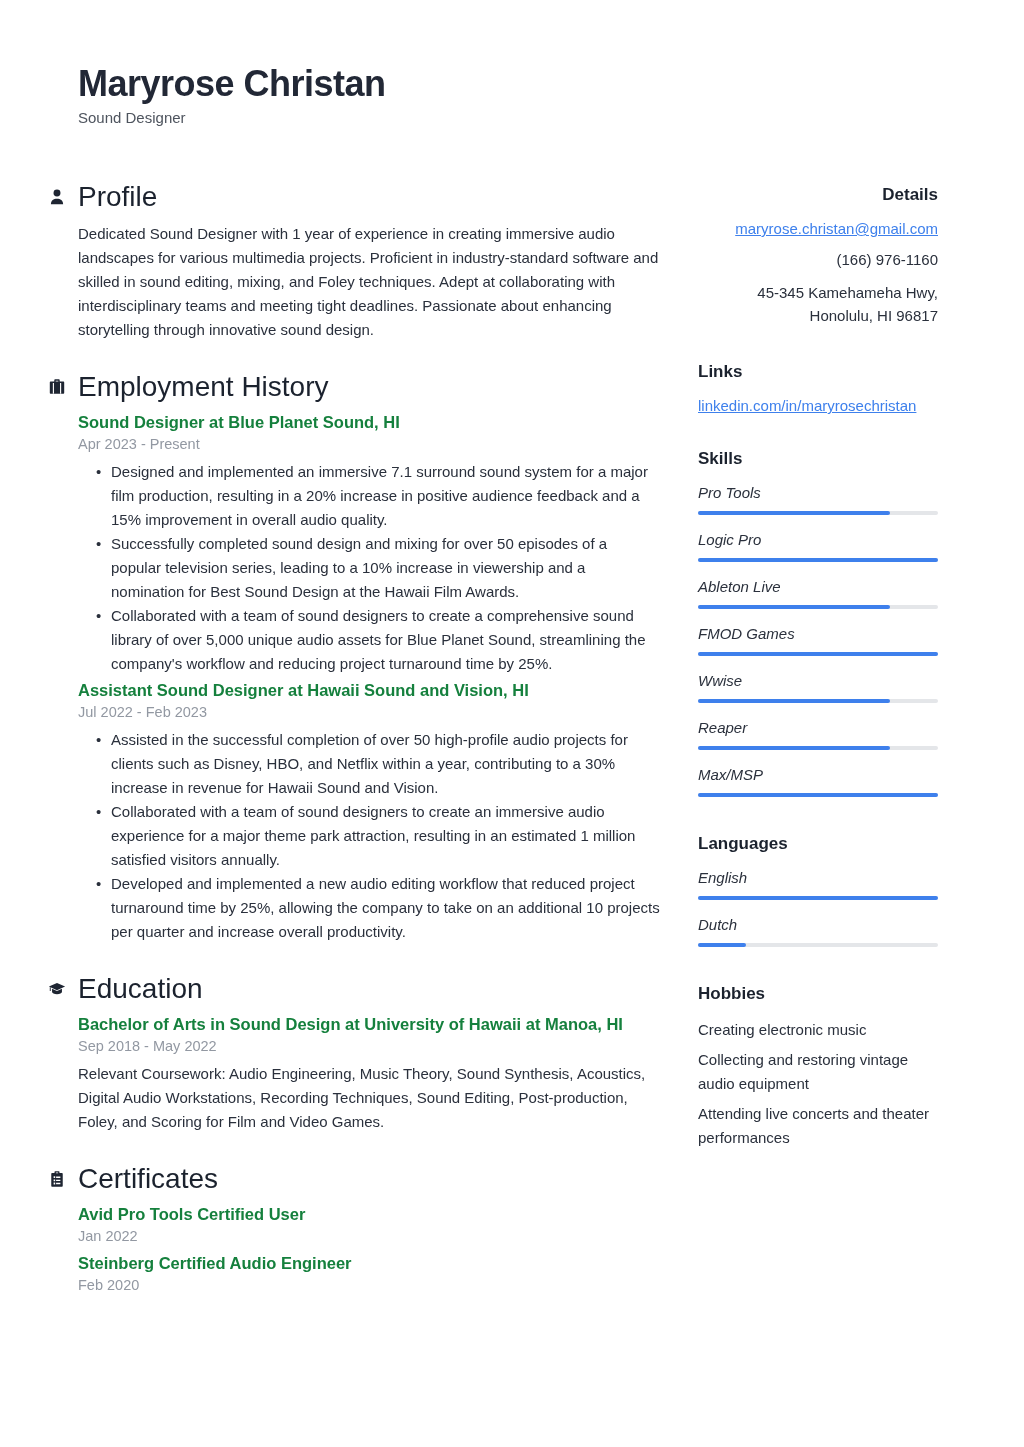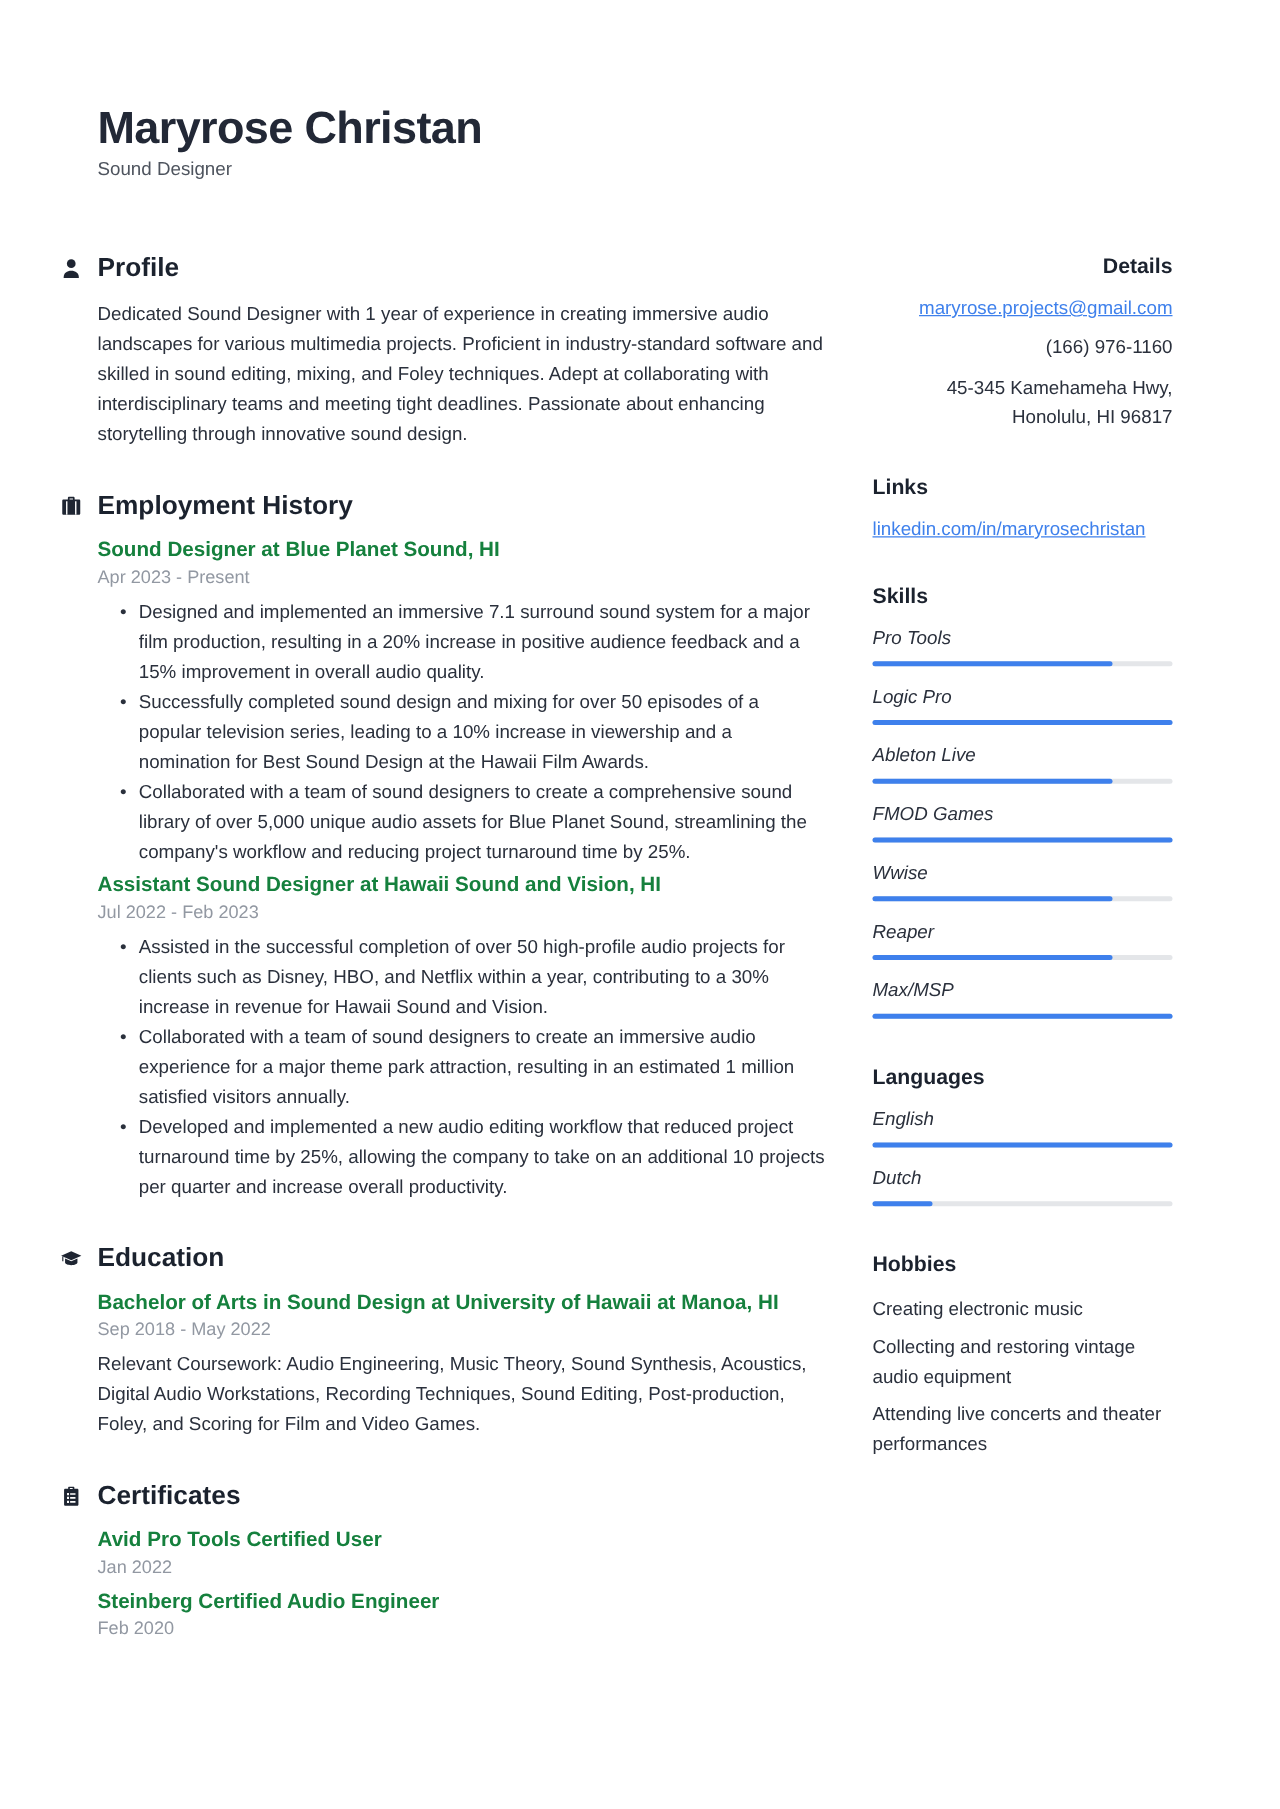--- a/index.html
+++ b/index.html
@@ -3,39 +3,39 @@
 <meta charset="utf-8">
 <style>
   * { margin: 0; padding: 0; box-sizing: border-box; }
   html, body { background: #ffffff; }
   body {
     width: 1024px; height: 1447px;
     font-family: "Liberation Sans", sans-serif;
     color: #262c38;
     overflow: hidden;
   }
-  .page { padding: 80px 86px 40px 78px; width: 1000px; height: 1447px; }
+  .page { padding: 62px 86px 40px 78px; width: 1000px; height: 1447px; }
 
   
   .name {
     font-size: 36px; font-weight: bold; color: #222836;
     letter-spacing: -0.5px; line-height: 44px;
   }
   .subtitle { font-size: 15px; color: #4e545e; line-height: 20px; margin-top: 2px; }
 
   
   .columns { display: flex; margin-top: 56px; }
   .main-col { width: 582px; flex: 0 0 582px; }
   .side-col { width: 240px; flex: 0 0 240px; margin-left: 38px; }
 
   
   section.block { margin-top: 32px; position: relative; }
   section.block:first-child { margin-top: 0; }
   .sec-h {
-    font-size: 21px; font-weight: bold; color: #1b222e;
+    font-size: 28px; font-weight: normal; color: #1b222e;
     line-height: 26px; margin-bottom: 12px; position: relative;
   }
   .sec-icon { position: absolute; left: -30px; top: 4px; width: 18px; height: 18px; }
   .sec-icon svg { display: block; }
 
   .profile-text { font-size: 15px; line-height: 24px; color: #2a303c; }
 
   .job { margin-top: 2px; }
   .job + .job { margin-top: 4px; }
   .item-title { font-size: 16.5px; font-weight: bold; color: #15803d; line-height: 21px; }
@@ -191,21 +191,21 @@
           </div>
       </section>
 
     </div>
 
     <aside class="side-col">
 
       <div class="side-sec">
         <div class="side-h">Details</div>
         <div class="detail-item">
-          <a href="#" class="blue-link">maryrose.projects@gmail.com</a>
+          <a href="#" class="blue-link">maryrose.christan@gmail.com</a>
         </div>
         <div class="detail-item">(166) 976-1160</div>
         <div class="detail-item multiline">
           <div>45-345 Kamehameha Hwy,</div>
           <div>Honolulu, HI 96817</div>
         </div>
       </div>
 
       <div class="side-sec">
         <div class="side-h">Links</div>

